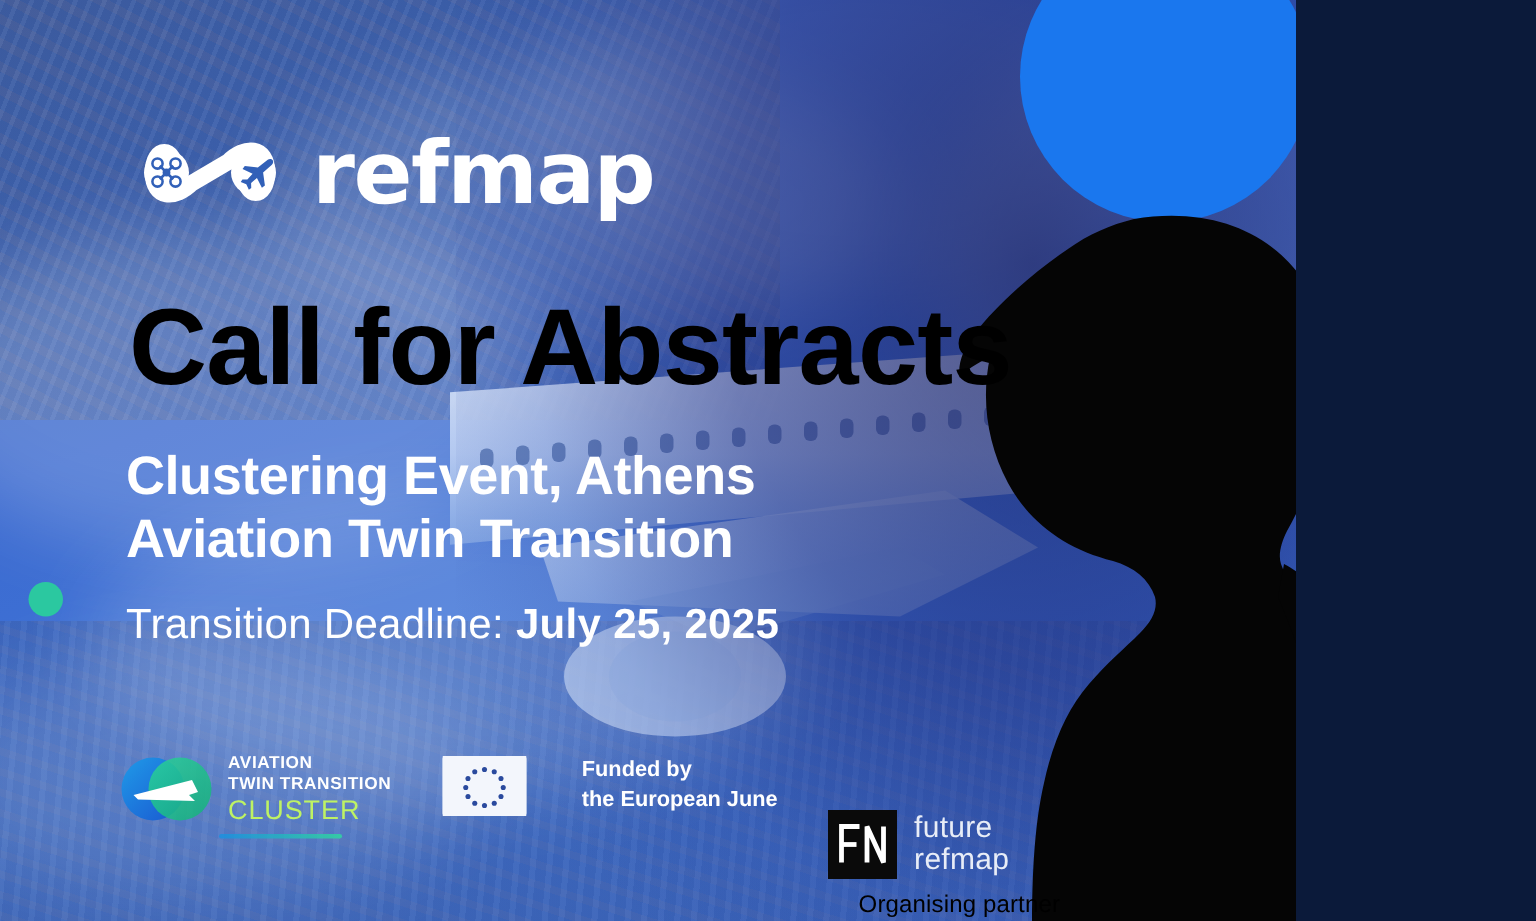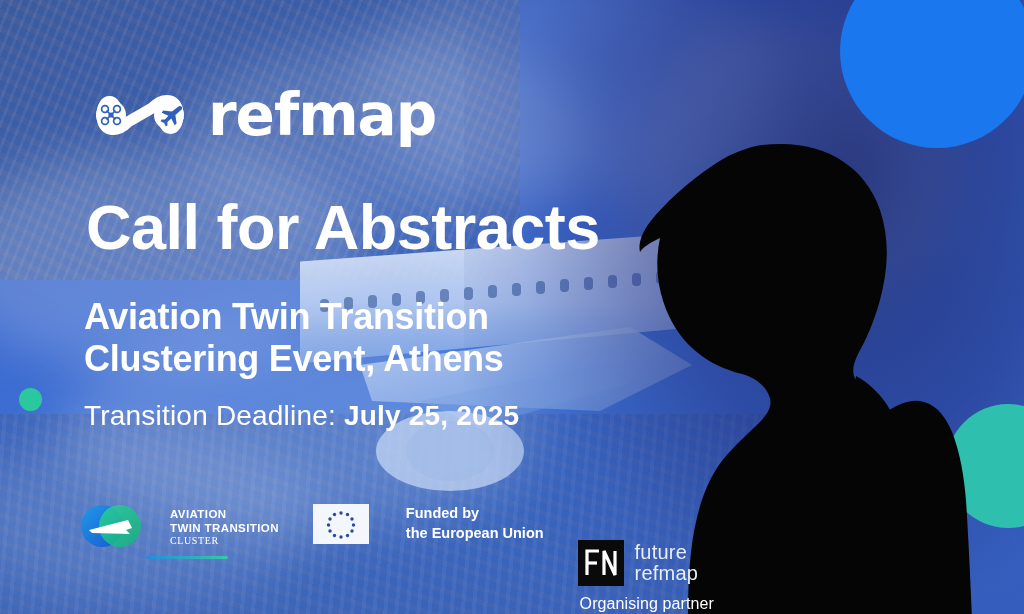--- a/index.html
+++ b/index.html
@@ -1,20 +1,20 @@
 <!DOCTYPE html>
 <html><head>
 <meta charset="utf-8">
 <style>
   html,body{margin:0;padding:0;background:#0b1a3a;}
   *{box-sizing:border-box;}
 
   .poster{
     position:relative;
-    width:1024px;height:614px;
+    width:864px;height:614px;
     overflow:hidden;
     font-family:"Liberation Sans", sans-serif;
     background:#3a64c8;
   }
 
   
   .bg-base{
     position:absolute;inset:0;
     background:
       linear-gradient(160deg,#2f56b4 0%,#3b6ad0 35%,#4075d8 60%,#3560c0 100%);
@@ -74,46 +74,46 @@
   .refmap{position:absolute;left:86px;top:84px;display:flex;align-items:center;gap:14px;}
   .refmap-mark{width:108px;height:62px;}
   .refmap-mark svg{width:100%;height:100%;display:block;}
   .refmap-word{
     font-size:58px;font-weight:700;color:#ffffff;letter-spacing:-1px;
     line-height:1;font-family:"DejaVu Sans", sans-serif;
   }
 
   .h1{
     position:absolute;left:86px;top:196px;
-    font-size:63px;font-weight:700;letter-spacing:-0.5px;
-    color:#ffffff;line-height:1;white-space:nowrap;
+    font-size:72px;font-weight:700;letter-spacing:-0.5px;
+    color:#000000;line-height:1;white-space:nowrap;
   }
   .h2{
     position:absolute;left:84px;top:296px;
     font-size:36px;font-weight:700;color:#ffffff;
     line-height:1.18;letter-spacing:-0.3px;white-space:nowrap;
   }
   .deadline{
     position:absolute;left:84px;top:402px;
     font-size:28px;color:#ffffff;line-height:1;white-space:nowrap;
     font-weight:300;letter-spacing:.2px;
   }
   .deadline b{font-weight:700;}
 
   
   .footer{position:absolute;left:80px;top:498px;display:flex;align-items:flex-start;}
 
-  .att{display:flex;align-items:center;gap:28px;position:relative;}
+  .att{display:flex;align-items:center;gap:10px;position:relative;}
   .att-mark{width:62px;height:56px;position:relative;}
   .att-mark svg{width:100%;height:100%;display:block;}
   .att-text{line-height:1.22;padding-top:2px;}
   .att-l1,.att-l2{
     font-size:11.5px;font-weight:700;color:#ffffff;letter-spacing:.4px;
   }
-  .att-l3{font-size:10px;color:#ffffff;letter-spacing:.6px;font-family:Liberation Serif, serif;}
+  .att-l3{font-size:18px;color:#bef264;letter-spacing:.6px;}
   .att-underline{
     position:absolute;left:66px;top:58px;width:82px;height:3px;border-radius:2px;
     background:linear-gradient(90deg,#1b8fe0,#2fd6a0);opacity:.85;
   }
 
   .eu{display:flex;align-items:center;gap:12px;margin-left:34px;padding-top:6px;}
   .eu-flag{
     width:56px;height:40px;background:#f3f6fc;border-radius:2px;
     position:relative;display:block;
   }
@@ -126,22 +126,22 @@
   .fn-row{display:flex;align-items:center;gap:11px;margin-top:40px;}
   .fn-box{
     width:46px;height:46px;background:#0a0a0a;display:flex;
     align-items:center;justify-content:center;
   }
   .fn-box svg{width:34px;height:30px;display:block;}
   .fn-word{
     font-size:20px;color:#e8edf7;line-height:1.06;font-weight:300;letter-spacing:.2px;
   }
   .fn-partner{
-    margin-top:9px;margin-left:2px;
-    font-size:16px;color:#ffffff;font-weight:400;white-space:nowrap;letter-spacing:.1px;
+    margin-top:9px;margin-left:20px;
+    font-size:16px;color:#000000;font-weight:400;white-space:nowrap;letter-spacing:.1px;
   }
 </style>
 </head>
 <body>
 
 <div class="poster">
 
   <div class="bg-base"></div>
   <div class="bg-aerial"></div>
   <div class="bg-aerial-b"></div>
@@ -253,22 +253,22 @@
             L78.2,38.9 L74.5,37.3 L75.6,35.6 L78.9,35.6 L82.4,31.8 L75.7,28.7
             L77.2,26.6 L85.9,27.6 Z"></path>
         </svg>
       </div>
       <div class="refmap-word">refmap</div>
     </div>
 
     <div class="h1">Call for Abstracts</div>
 
     <div class="h2">
+      <div>Clustering Event, Athens</div>
       <div>Aviation Twin Transition</div>
-      <div>Clustering Event, Athens</div>
     </div>
 
     <div class="deadline">
       <span>Transition Deadline:</span>
       <b>July 25, 2025</b>
     </div>
 
     <div class="footer">
 
       <div class="att">
@@ -312,21 +312,21 @@
               <circle cx="21.5" cy="31.5" r="1.7"></circle>
               <circle cx="17" cy="27" r="1.7"></circle>
               <circle cx="15.5" cy="21" r="1.7"></circle>
               <circle cx="17" cy="15" r="1.7"></circle>
               <circle cx="21.5" cy="10.5" r="1.7"></circle>
             </g>
           </svg>
         </div>
         <div class="eu-text">
           <div>Funded by</div>
-          <div>the European Union</div>
+          <div>the European June</div>
         </div>
       </div>
 
       <div class="fn">
         <div class="fn-row">
           <div class="fn-box">
             <svg viewBox="0 0 34 30" xmlns="http://www.w3.org/2000/svg">
               <g fill="none" stroke="#ffffff" stroke-width="3.2">
                 <path d="M3,27 L3,3 L15,3"></path>
                 <path d="M3,15 L13,15"></path>

